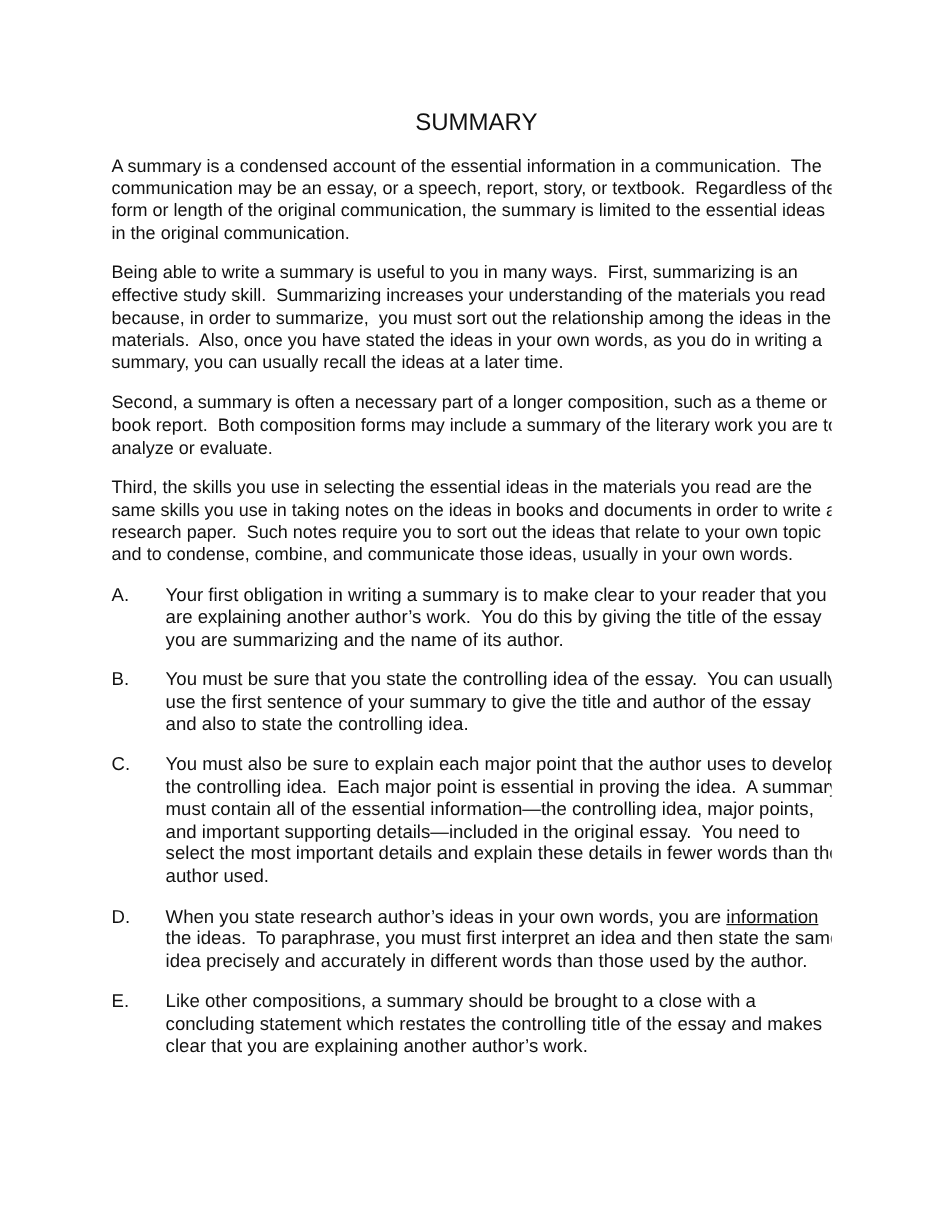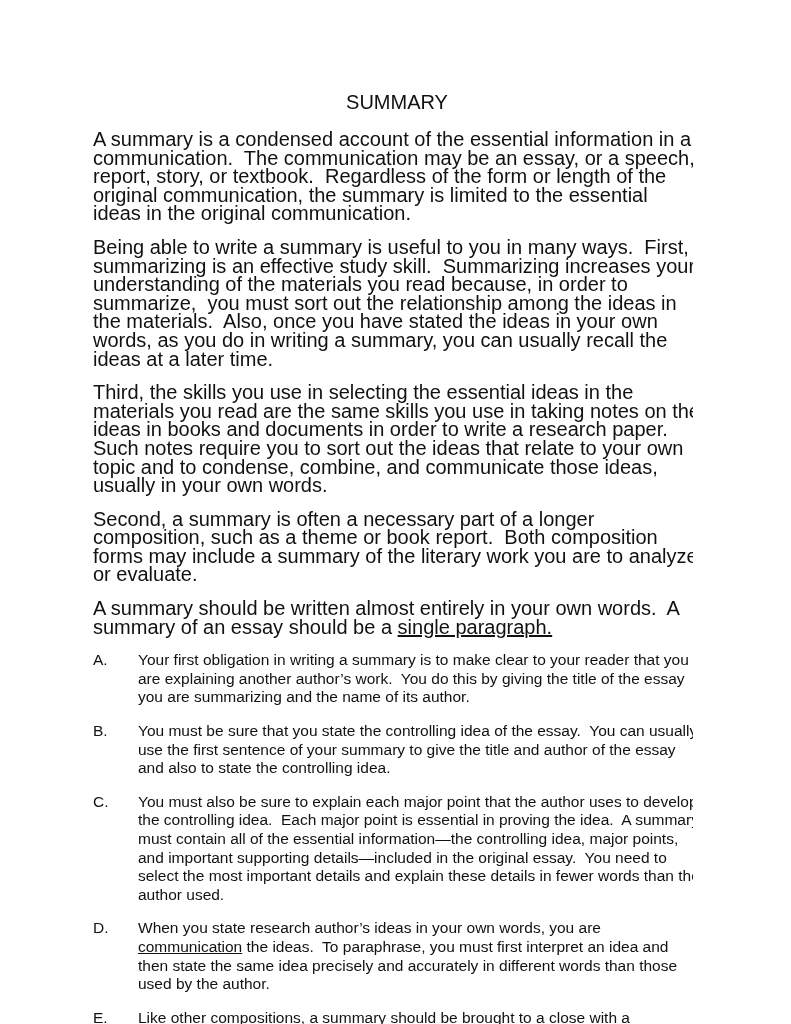--- a/index.html
+++ b/index.html
@@ -24,21 +24,21 @@
     width: 608px;
   }
   .doc-title {
     font-size: 20px;
     line-height: 21px;
     font-weight: 400;
     text-align: center;
     margin: 0 0 17px 0;
   }
   p.para {
-    font-size: 20px;
+    font-size: 15px;
     line-height: 18.6px;
     margin: 0 0 15px 0;
   }
   .item {
     display: flex;
     font-size: 15.5px;
     line-height: 18.6px;
     margin: 0 0 15px 0;
   }
   .item:last-child { margin-bottom: 0; }
@@ -58,44 +58,43 @@
 
 <div class="page">
   <div class="content">
 
     <h1 class="doc-title">SUMMARY</h1>
 
     <p class="para">A summary is a condensed account of the essential information in a communication.&nbsp; The communication may be an essay, or a speech, report, story, or textbook.&nbsp; Regardless of the form or length of the original communication, the summary is limited to the essential ideas in the original communication.</p>
 
     <p class="para">Being able to write a summary is useful to you in many ways.&nbsp; First, summarizing is an effective study skill.&nbsp; Summarizing increases your understanding of the materials you read because, in order to summarize,&nbsp; you must sort out the relationship among the ideas in the materials.&nbsp; Also, once you have stated the ideas in your own words, as you do in writing a summary, you can usually recall the ideas at a later time.</p>
 
+    <p class="para">Second, a summary is often a necessary part of a longer composition, such as a theme or book report.&nbsp; Both composition forms may include a summary of the literary work you are to analyze or evaluate.</p>
+
     <p class="para">Third, the skills you use in selecting the essential ideas in the materials you read are the same skills you use in taking notes on the ideas in books and documents in order to write a research paper.&nbsp; Such notes require you to sort out the ideas that relate to your own topic and to condense, combine, and communicate those ideas, usually in your own words.</p>
 
-    <p class="para">Second, a summary is often a necessary part of a longer composition, such as a theme or book report.&nbsp; Both composition forms may include a summary of the literary work you are to analyze or evaluate.</p>
-
-    <p class="para"><span>A summary should be written almost entirely in your own words.&nbsp; A summary of an essay should be a </span><span class="u">single paragraph.</span></p>
 
     <div class="item">
       <div class="letter">A.</div>
       <div class="itext">Your first obligation in writing a summary is to make clear to your reader that you are explaining another author’s work.&nbsp; You do this by giving the title of the essay you are summarizing and the name of its author.</div>
     </div>
 
     <div class="item">
       <div class="letter">B.</div>
       <div class="itext">You must be sure that you state the controlling idea of the essay.&nbsp; You can usually use the first sentence of your summary to give the title and author of the essay and also to state the controlling idea.</div>
     </div>
 
     <div class="item">
       <div class="letter">C.</div>
       <div class="itext">You must also be sure to explain each major point that the author uses to develop the controlling idea.&nbsp; Each major point is essential in proving the idea.&nbsp; A summary must contain all of the essential information—the controlling idea, major points, and important supporting details—included in the original essay.&nbsp; You need to select the most important details and explain these details in fewer words than the author used.</div>
     </div>
 
     <div class="item">
       <div class="letter">D.</div>
-      <div class="itext"><span>When you state research author’s ideas in your own words, you are </span><span class="u">communication</span><span> the ideas.&nbsp; To paraphrase, you must first interpret an idea and then state the same idea precisely and accurately in different words than those used by the author.</span></div>
+      <div class="itext"><span>When you state research author’s ideas in your own words, you are </span><span class="u">information</span><span> the ideas.&nbsp; To paraphrase, you must first interpret an idea and then state the same idea precisely and accurately in different words than those used by the author.</span></div>
     </div>
 
     <div class="item">
       <div class="letter">E.</div>
       <div class="itext">Like other compositions, a summary should be brought to a close with a concluding statement which restates the controlling title of the essay and makes clear that you are explaining another author’s work.</div>
     </div>
 
   </div>
 </div>
 

